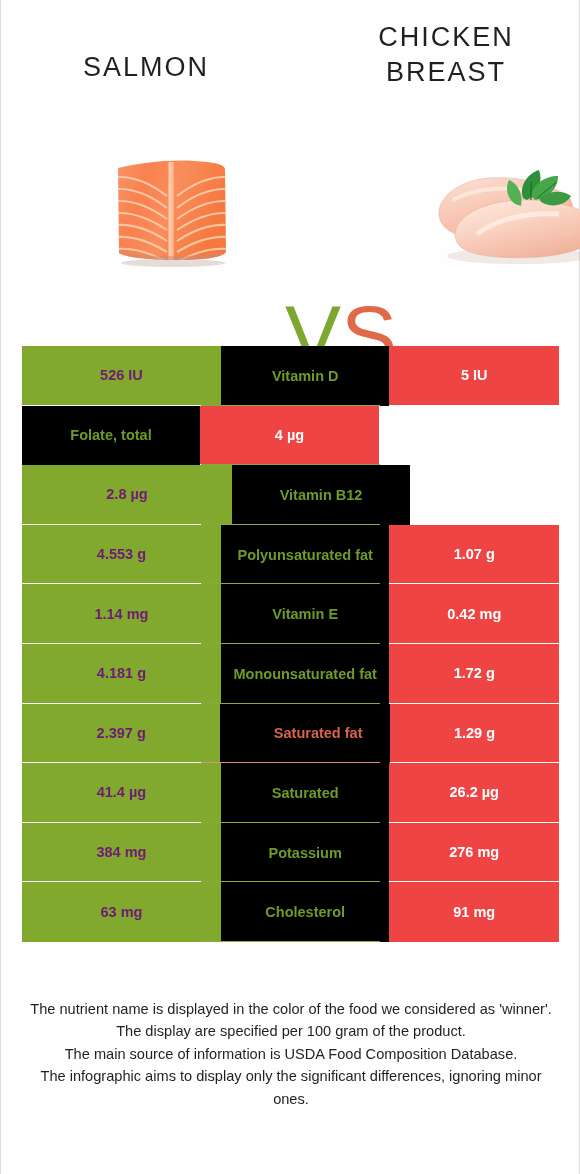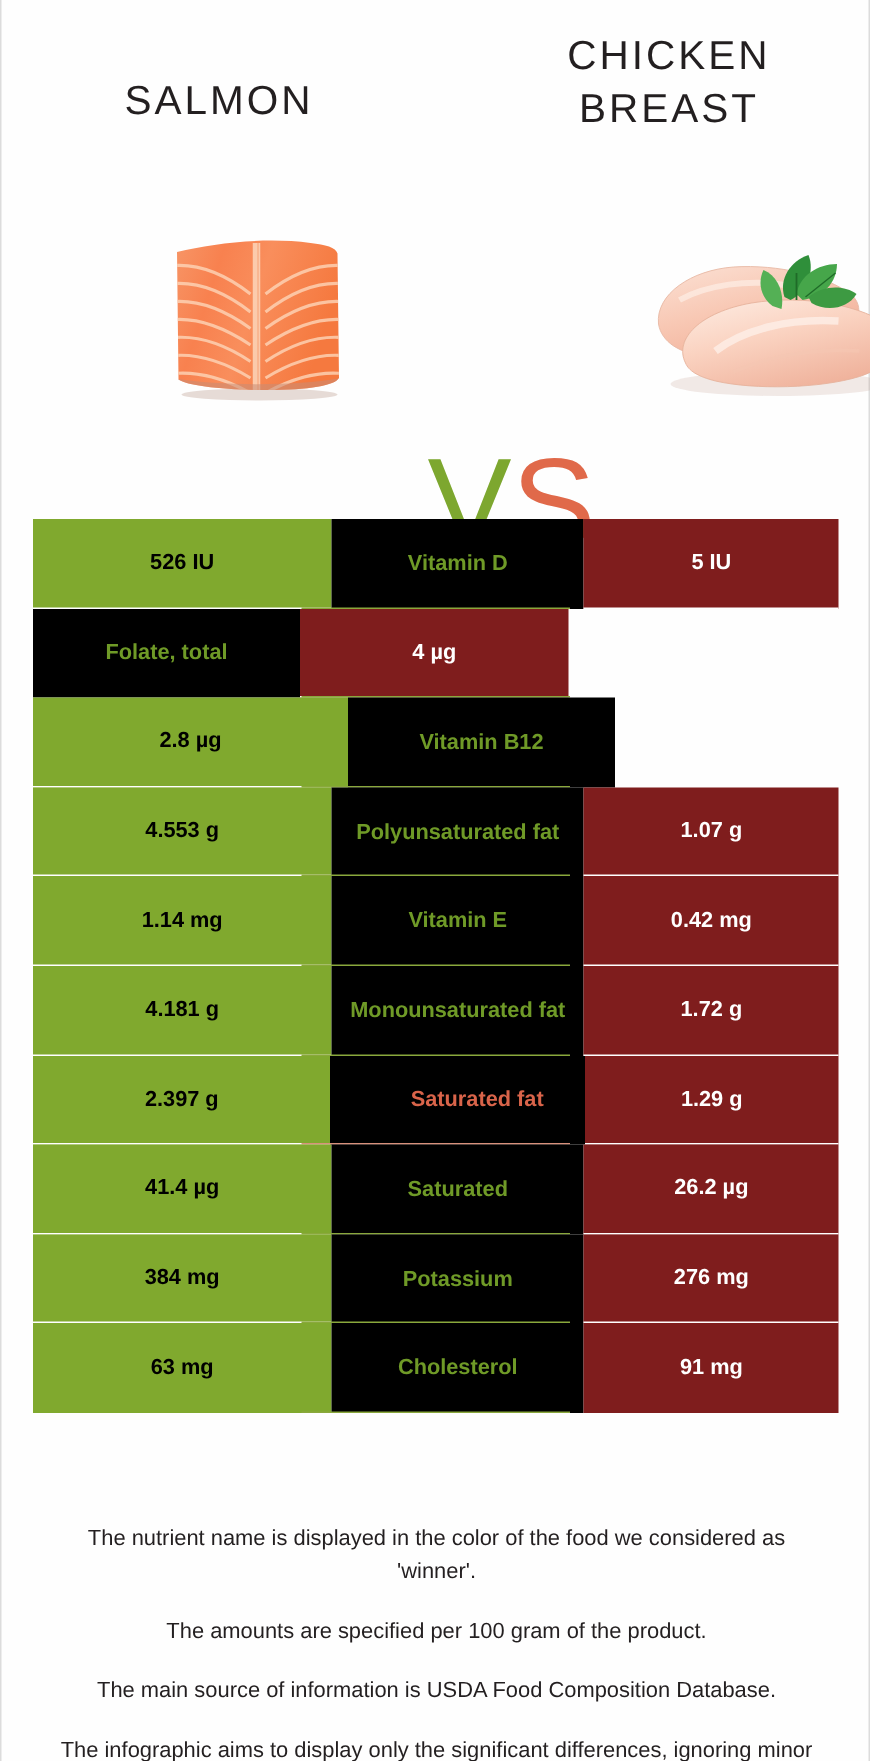--- a/index.html
+++ b/index.html
@@ -118,36 +118,36 @@
     display: flex;
     align-items: center;
     justify-content: center;
     box-sizing: border-box;
     font-size: 14.5px;
     font-weight: bold;
   }
   .cell-left {
     width: 210px;
     background: #80a92e;
-    color: #000000;
+    color: #701a75;
     border-bottom: 1.4px solid #ffffff;
   }
   .cell-mid {
     width: 178px;
     background: #000000;
     color: #6f9a27;
     text-align: center;
   }
   .cell-mid.loser-sat {
     color: #d9644a;
     padding-left: 26px;
   }
   .cell-right {
     width: 179px;
-    background: #7f1d1d;
+    background: #ef4444;
     color: #ffffff;
     border-bottom: 1.4px solid #ffffff;
   }
   .row:last-child .cell-left,
   .row:last-child .cell-right {
     border-bottom: none;
   }
   .mid-sep {
     position: absolute;
     left: 179px;
@@ -169,21 +169,21 @@
     left: 20px;
     top: 998px;
     width: 540px;
     text-align: center;
     font-size: 14.6px;
     line-height: 22.4px;
     color: #231f20;
     font-family: "Liberation Sans", sans-serif;
     font-weight: normal;
   }
-  .footnote div { margin: 17px; }
+  .footnote div { margin: 0; }
 </style>
 </head>
 <body>
 
 <div class="page">
 
   <div class="header">
     <div class="food-title title-left">Salmon</div>
     <div class="food-title title-right">Chicken Breast</div>
   </div>
@@ -337,18 +337,18 @@
       <div class="cell cell-left">63 mg</div>
       <div class="cell cell-mid">Cholesterol</div>
       <div class="cell cell-right">91 mg</div>
       <div class="mid-sep"></div>
     </div>
 
   </div>
 
   <div class="footnote">
     <div>The nutrient name is displayed in the color of the food we considered as 'winner'.</div>
-    <div>The amounts are specified per 100 gram of the product.</div>
+    <div>The display are specified per 100 gram of the product.</div>
     <div>The main source of information is USDA Food Composition Database.</div>
     <div>The infographic aims to display only the significant differences, ignoring minor ones.</div>
   </div>
 
 </div>
 
 </body></html>

